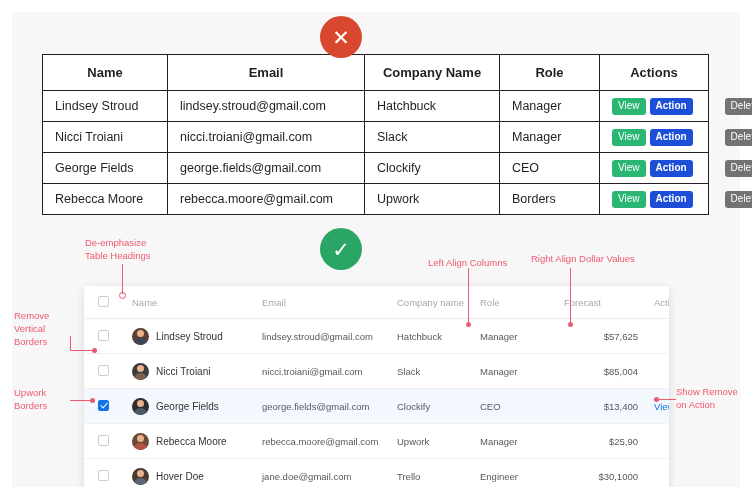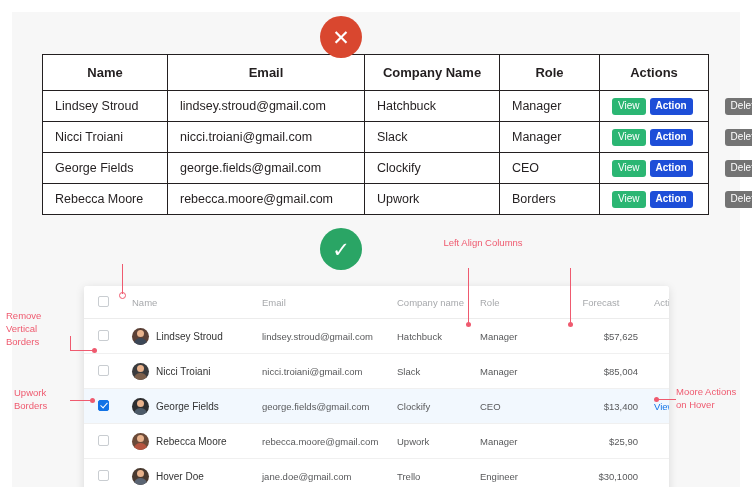--- a/index.html
+++ b/index.html
@@ -143,21 +143,21 @@
   }
   .good-table tr.row-selected td {
     background: #f2f8fe;
   }
   .gc-check { width: 26px; padding-left: 14px !important; }
   .gc-name { width: 122px; }
   .gc-email { width: 127px; }
   .gc-company { width: 75px; }
   .gc-role { width: 62px; }
   .gc-forecast { width: 74px; text-align: right; }
-  .good-table th.gc-forecast { text-align: center; padding-left: 18px; }
+  .good-table th.gc-forecast { text-align: left; padding-left: 18px; }
   .gc-actions { width: 95px; padding-left: 12px !important; }
 
   .chk {
     width: 11px;
     height: 11px;
     border: 1px solid #c9cdd1;
     border-radius: 2px;
     background: #ffffff;
     display: inline-block;
     box-sizing: border-box;
@@ -419,45 +419,50 @@
           <td class="gc-email">jane.doe@gmail.com</td>
           <td class="gc-company">Trello</td>
           <td class="gc-role">Engineer</td>
           <td class="gc-forecast">$30,1000</td>
           <td class="gc-actions"></td>
         </tr>
       </tbody>
     </table>
   </div>
 
+  <div class="anno" style="left:85px; top:236px; width:100px;">
+    <div>De-emphasize</div>
+    <div>Table Headings</div>
+  </div>
   <div class="anno-line" style="left:122px; top:264px; width:1px; height:30px;"></div>
   <div class="ring" style="left:119px; top:292px;"></div>
 
-  <div class="anno" style="left:428px; top:236px; width:110px;text-align:center;">Left Align Columns</div>
+  <div class="anno" style="left:428px; top:256px; width:110px;">Left Align Columns</div>
   <div class="anno-line" style="left:468px; top:268px; width:1px; height:56px;"></div>
   <div class="dot" style="left:466px; top:322px;"></div>
 
+  <div class="anno" style="left:531px; top:252px; width:150px;">Right Align Dollar Values</div>
   <div class="anno-line" style="left:570px; top:268px; width:1px; height:56px;"></div>
   <div class="dot" style="left:568px; top:322px;"></div>
 
-  <div class="anno" style="left:6px; top:309px; width:70px;">
+  <div class="anno" style="left:14px; top:309px; width:70px;">
     <div>Remove</div>
     <div>Vertical</div>
     <div>Borders</div>
   </div>
   <div class="anno-line" style="left:70px; top:336px; width:1px; height:14px;"></div>
   <div class="anno-line" style="left:70px; top:350px; width:24px; height:1px;"></div>
   <div class="dot" style="left:92px; top:348px;"></div>
 
   <div class="anno" style="left:14px; top:386px; width:70px;">
     <div>Upwork</div>
     <div>Borders</div>
   </div>
   <div class="anno-line" style="left:70px; top:400px; width:22px; height:1px;"></div>
   <div class="dot" style="left:90px; top:398px;"></div>
 
   <div class="anno" style="left:676px; top:385px; width:74px;">
-    <div>Moore Actions</div>
-    <div>on Hover</div>
+    <div>Show Remove</div>
+    <div>on Action</div>
   </div>
   <div class="anno-line" style="left:656px; top:399px; width:20px; height:1px;"></div>
   <div class="dot" style="left:654px; top:397px;"></div>
 </div>
 
 </body></html>

